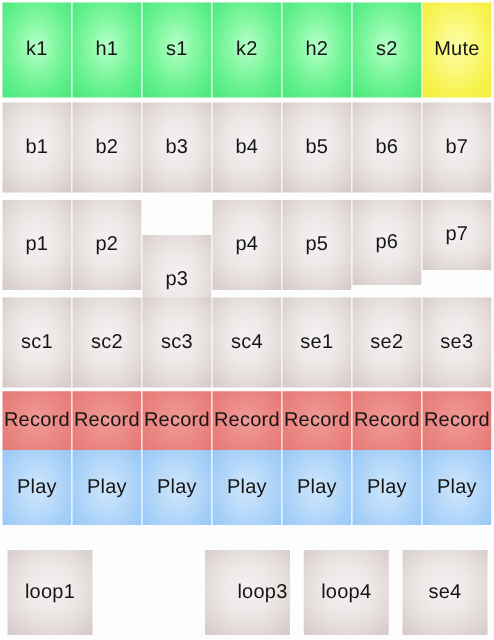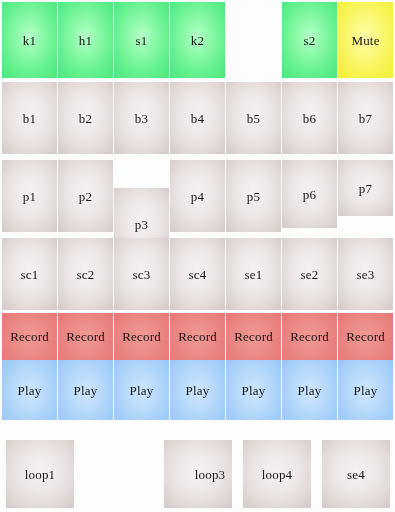--- a/index.html
+++ b/index.html
@@ -22,27 +22,26 @@
   }
 
   
   .pad {
     position: absolute;
     display: flex;
     align-items: center;
     justify-content: center;
     box-sizing: border-box;
     color: #151515;
-    font-size: 13px;
+    font-size: 16px;
     line-height: 1;
     letter-spacing: 0.2px;
     text-align: center;
     user-select: none;
     overflow: hidden;
-    font-family: Liberation Serif, serif;
   }
 
   
   .pad.grey {
     background: radial-gradient(ellipse 78% 78% at 50% 46%,
                 #f4f1f0 0%,
                 #eee9e8 34%,
                 #e2dad8 66%,
                 #d6cccb 88%,
                 #d2c8c6 100%);
@@ -89,20 +88,21 @@
   }
 </style>
 </head>
 <body>
 
 <div id="app">
     <div class="pad green" style="left: 2px; top: 2px; width: 55px; height: 76px;">k1</div>
     <div class="pad green" style="left: 58px; top: 2px; width: 55px; height: 76px;">h1</div>
     <div class="pad green" style="left: 114px; top: 2px; width: 55px; height: 76px;">s1</div>
     <div class="pad green" style="left: 170px; top: 2px; width: 55px; height: 76px;">k2</div>
+    <div class="pad green" style="left: 226px; top: 2px; width: 55px; height: 76px;">h2</div>
     <div class="pad green" style="left: 282px; top: 2px; width: 55px; height: 76px;">s2</div>
     <div class="pad yellow" style="left: 338px; top: 2px; width: 55px; height: 76px;">Mute</div>
     <div class="pad grey" style="left: 2px; top: 82px; width: 55px; height: 72px;">b1</div>
     <div class="pad grey" style="left: 58px; top: 82px; width: 55px; height: 72px;">b2</div>
     <div class="pad grey" style="left: 114px; top: 82px; width: 55px; height: 72px;">b3</div>
     <div class="pad grey" style="left: 170px; top: 82px; width: 55px; height: 72px;">b4</div>
     <div class="pad grey" style="left: 226px; top: 82px; width: 55px; height: 72px;">b5</div>
     <div class="pad grey" style="left: 282px; top: 82px; width: 55px; height: 72px;">b6</div>
     <div class="pad grey" style="left: 338px; top: 82px; width: 55px; height: 72px;">b7</div>
     <div class="pad grey" style="left: 2px; top: 160px; width: 55px; height: 72px;">p1</div>

